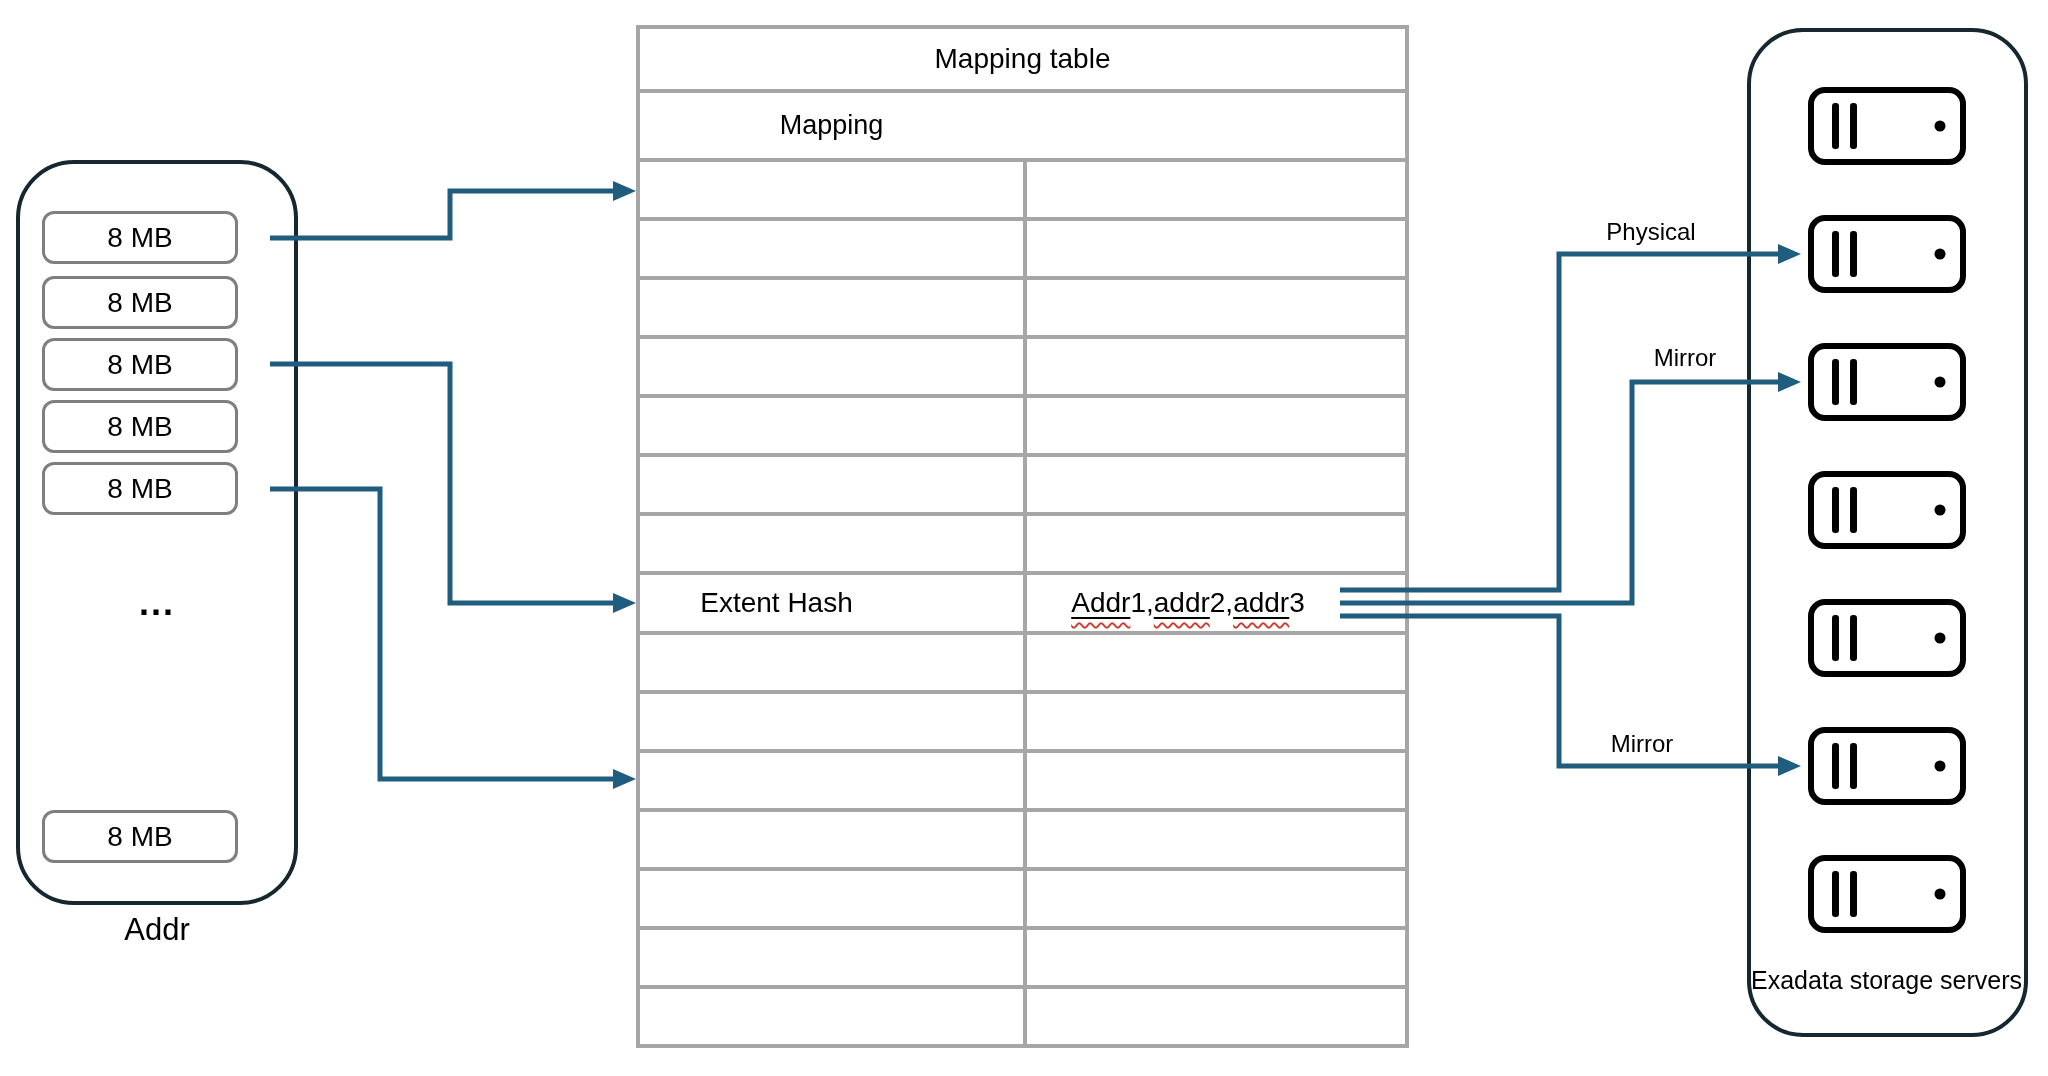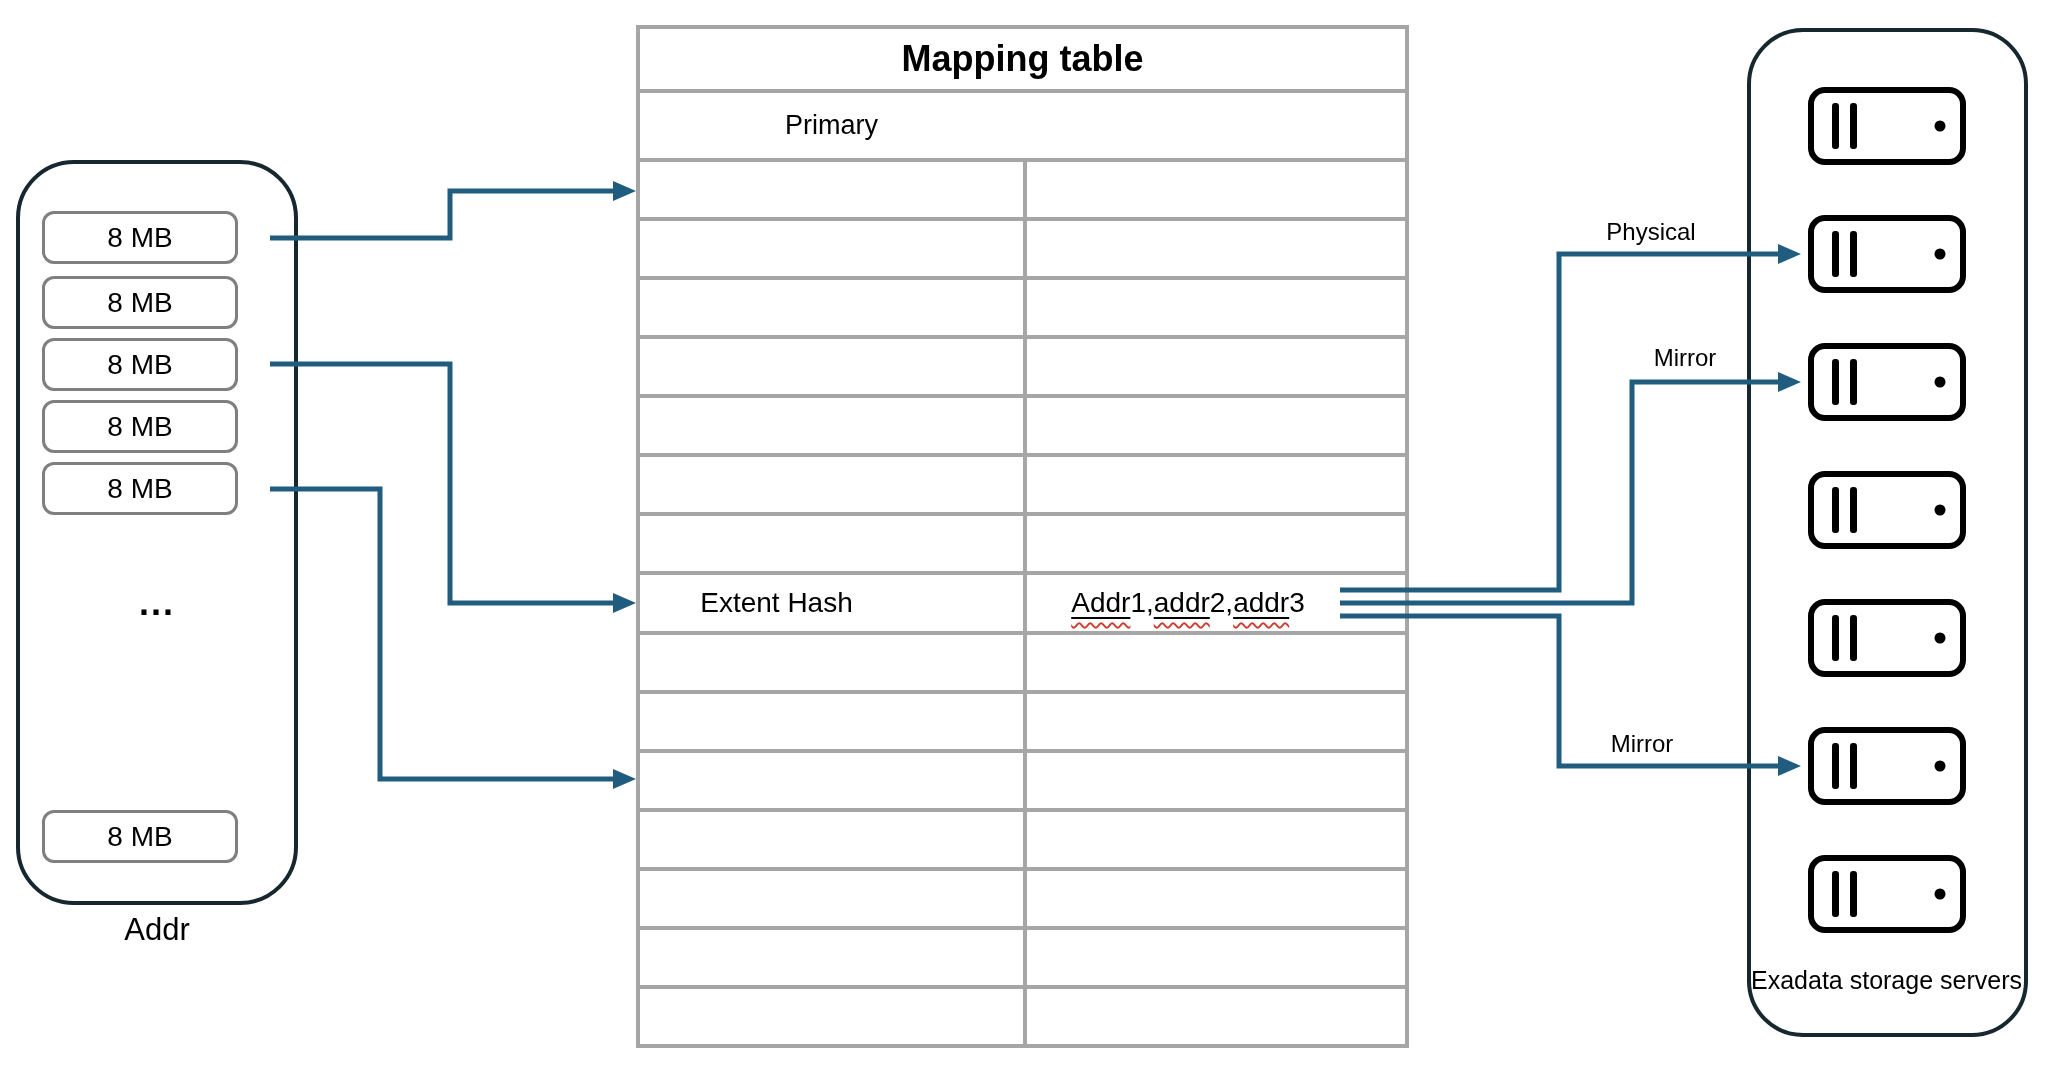--- a/index.html
+++ b/index.html
@@ -56,22 +56,21 @@
     left: 636px; top: 25px;
     width: 773px; height: 1023px;
     border: 4px solid var(--grid);
     background: #fff;
     display: flex; flex-direction: column;
   }
   .t-title {
     flex: 0 0 64px;
     border-bottom: 4px solid var(--grid);
     display: flex; align-items: center; justify-content: center;
-    font-size: 36px;
-    font-weight: bold;
+    font-size: 28px;
   }
   .t-head {
     flex: 0 0 69px;
     border-bottom: 4px solid var(--grid);
     display: flex;
   }
   .hcell { display: flex; align-items: center; justify-content: center; font-size: 27px; }
   .hc1 { width: 383px; }
   .hc2 { flex: 1; border-left: 4px solid var(--grid); }
   .t-body { flex: 1; display: flex; flex-direction: column; }
@@ -151,21 +150,21 @@
         <div class="file-block" style="top: 298px;">8 MB</div>
       </div>
     <div class="file-ellipsis">...</div>
     <div class="file-block file-trailing">8 MB</div>
   </div>
   <div class="file-label">Addr</div>
 
   <div class="map-table">
     <div class="t-title">Mapping table</div>
     <div class="t-head">
-      <div class="hcell hc1">Primary</div>
+      <div class="hcell hc1">Mapping</div>
     </div>
     <div class="t-body">
         <div class="trow">
     <div class="tcell c1"></div>
     <div class="tcell c2"></div>
   </div>
         <div class="trow">
     <div class="tcell c1"></div>
     <div class="tcell c2"></div>
   </div>

